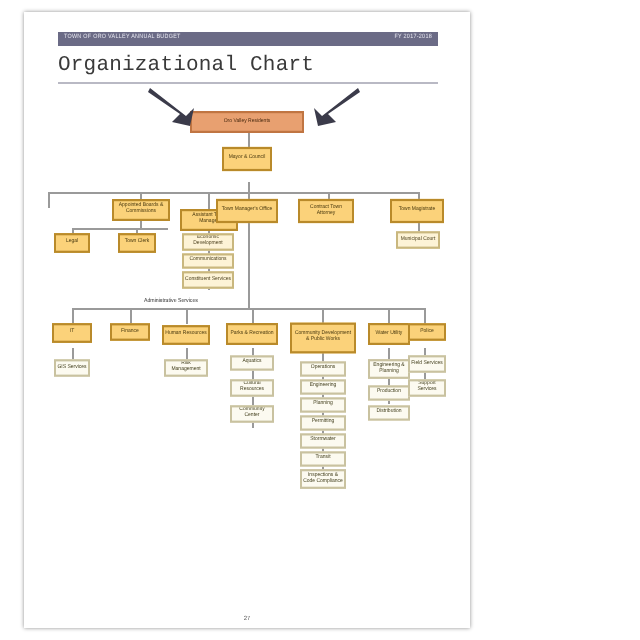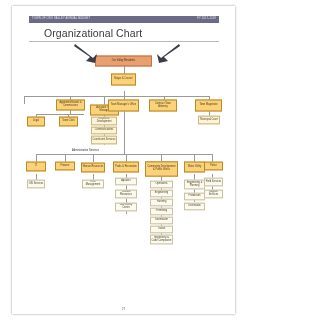--- a/index.html
+++ b/index.html
@@ -33,26 +33,27 @@
     color:#e9e9f2;
     font-size:2.7px;
     letter-spacing:0.15px;
     line-height:1;
     white-space:nowrap;
     transform:scaleY(1.15);
   }
   
   .title{
     position:absolute;
-    left:44px;top:27px;
+    left:29px;top:27px;
     font-size:10.5px;
     color:#3a3a3a;
     font-weight:400;
     letter-spacing:0.1px;
     white-space:nowrap;
+    font-family:Liberation Mono, monospace;
   }
   .title-rule{
     position:absolute;
     left:29px;top:41px;width:190px;height:1px;
     background:#b9b9c4;
   }
   
   .chart{
     position:absolute;
     left:18px;top:44px;width:212px;height:216px;

